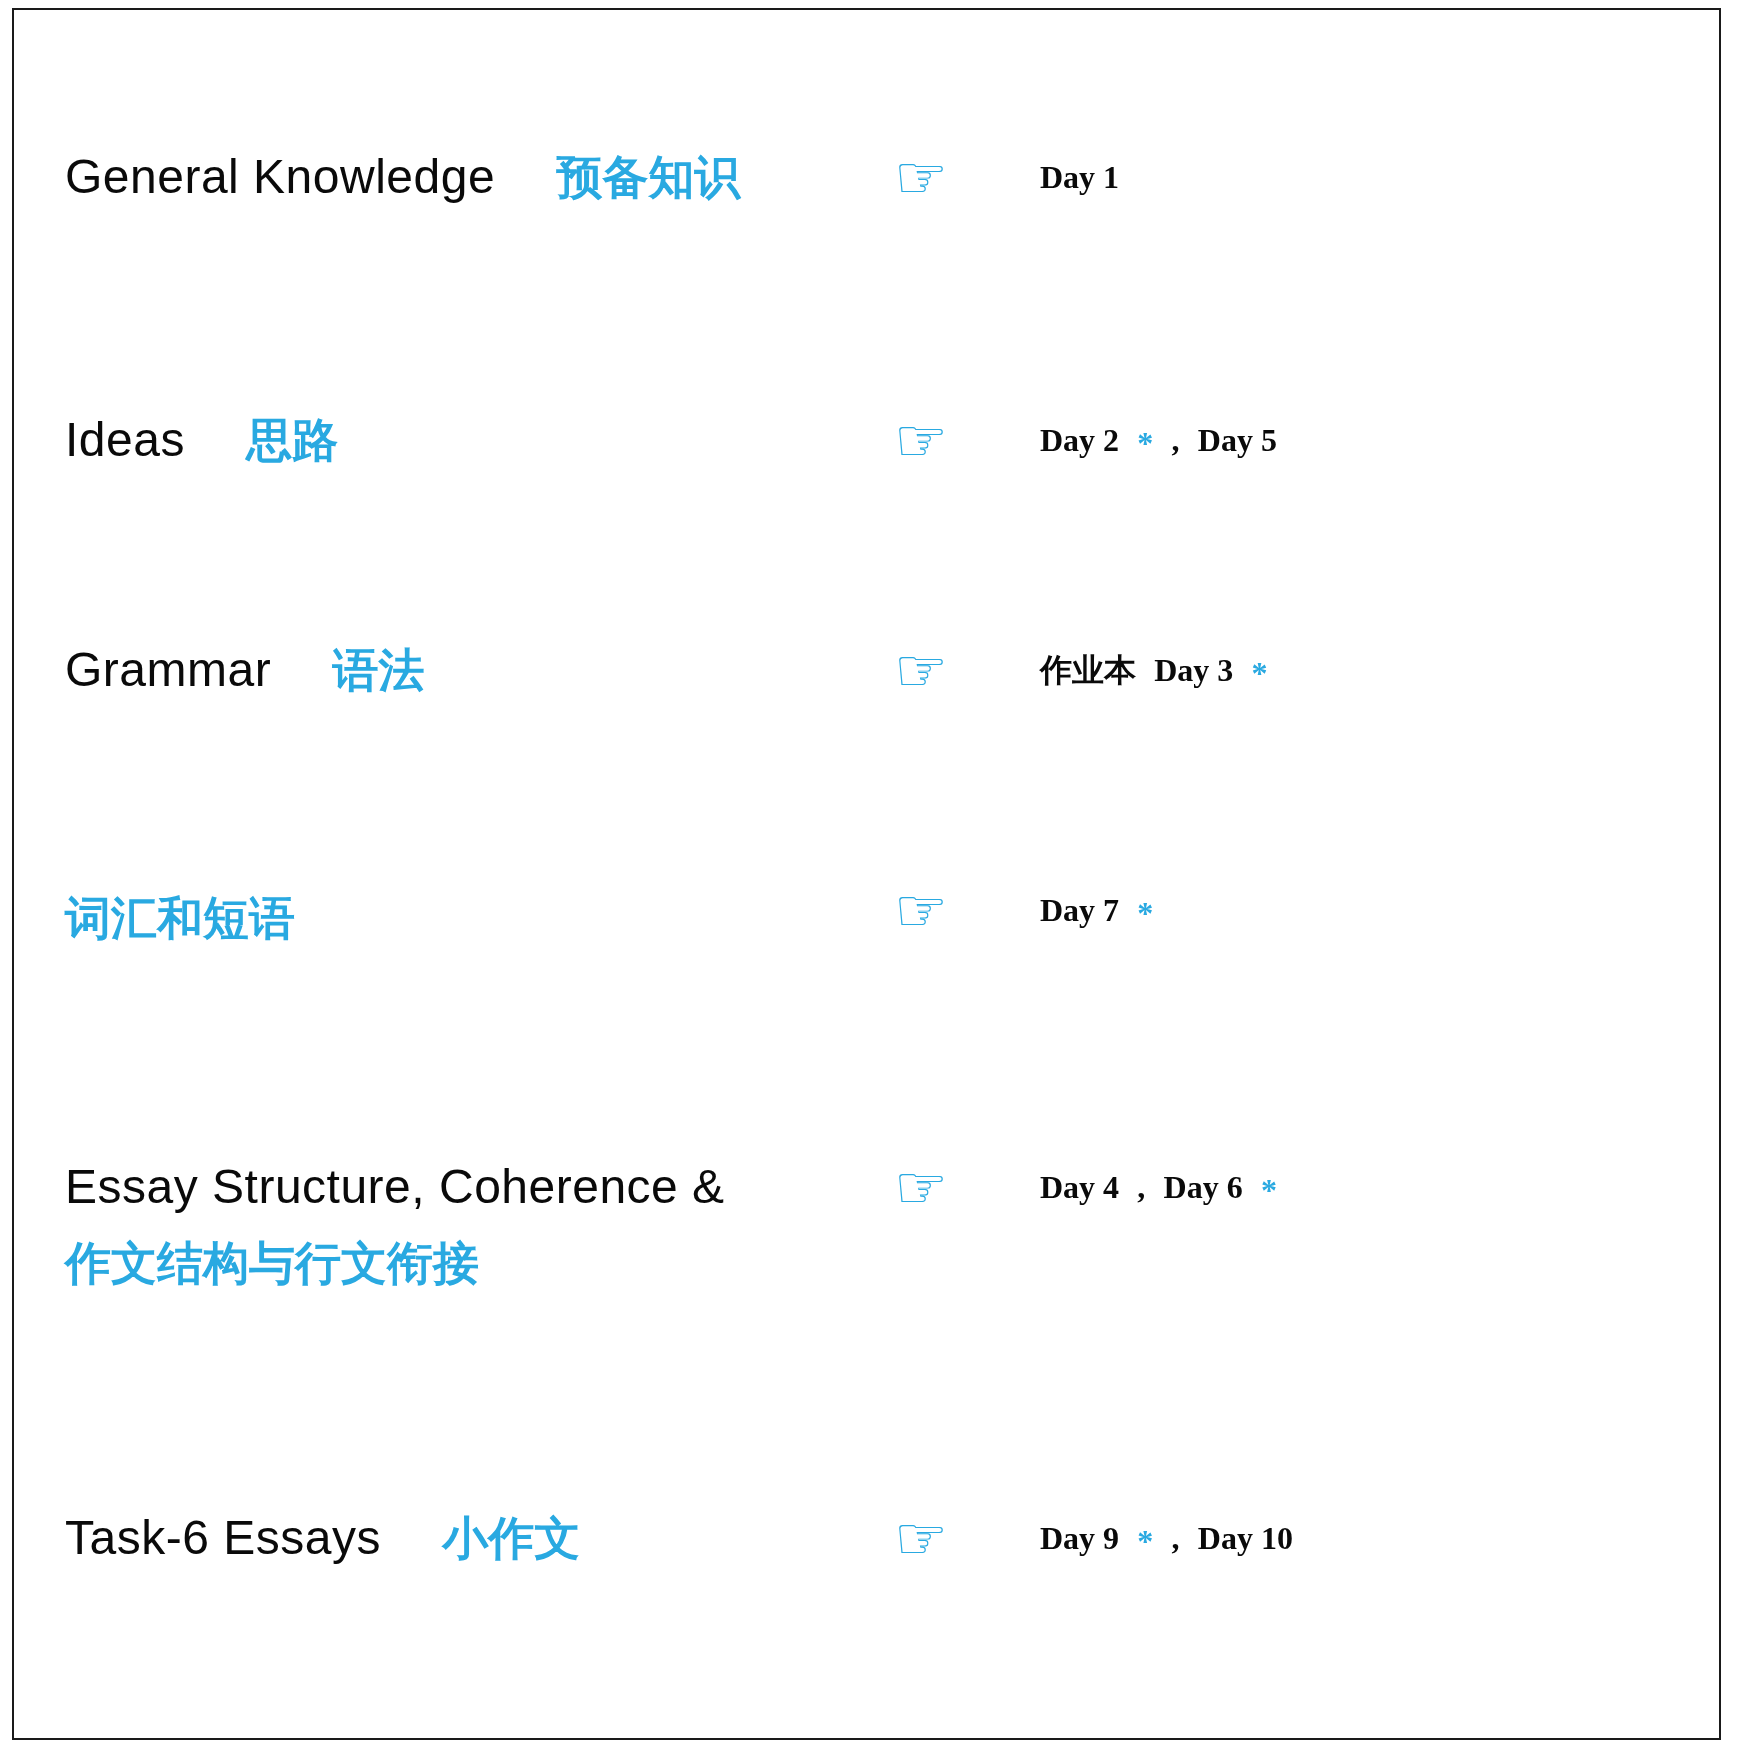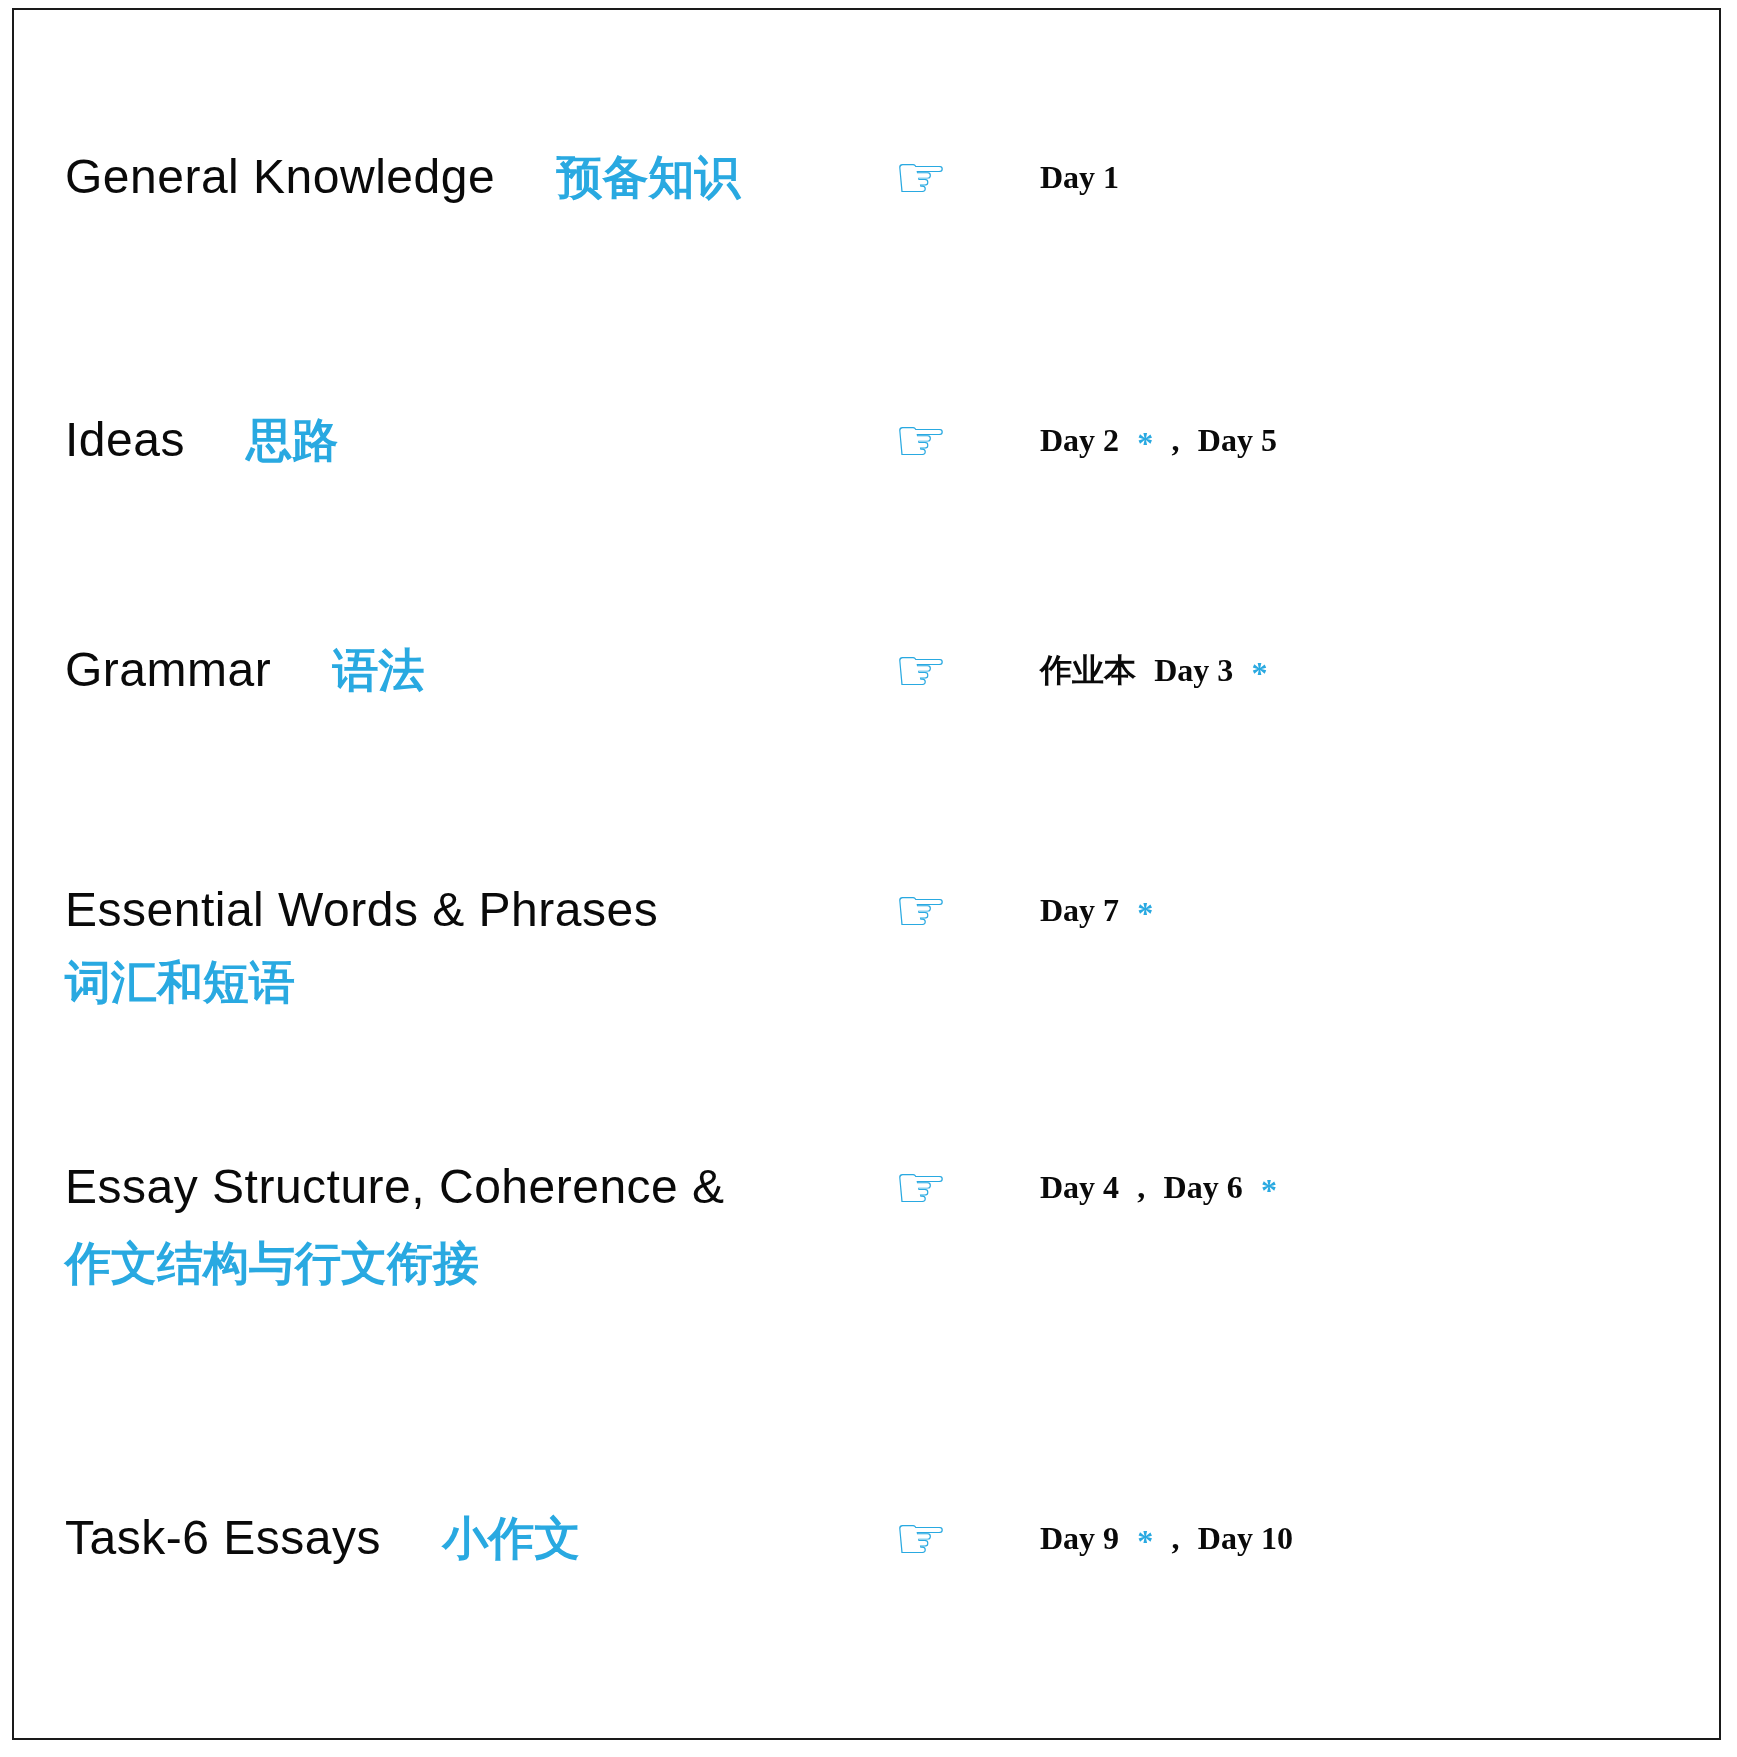--- a/index.html
+++ b/index.html
@@ -128,21 +128,20 @@
     <span class="icon">☞</span>
     <div class="day">
       <span class="cjk">作业本</span>
       <span>Day 3</span>
       <span class="blue">*</span>
     </div>
   </div>
 
   <div class="row r3">
     <div class="label">
-      <span class="en">Essential Words &amp; Phrases</span>
       <span class="zh line2">词汇和短语</span>
     </div>
     <span class="icon">☞</span>
     <div class="day">
       <span>Day 7</span>
       <span class="blue">*</span>
     </div>
   </div>
 
   <div class="row r4">

